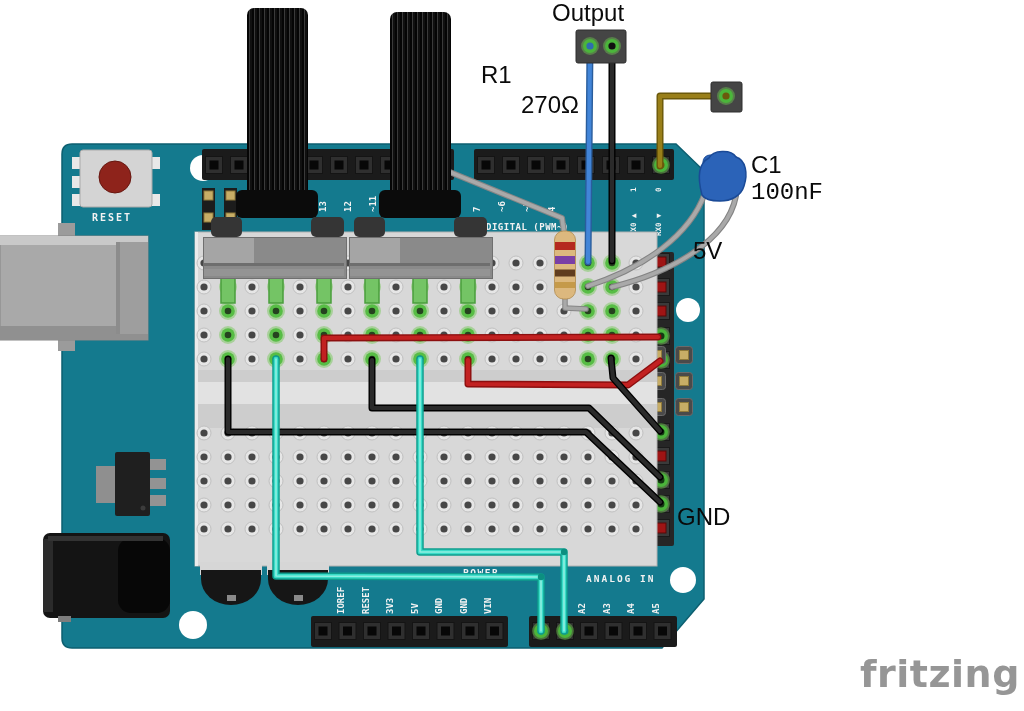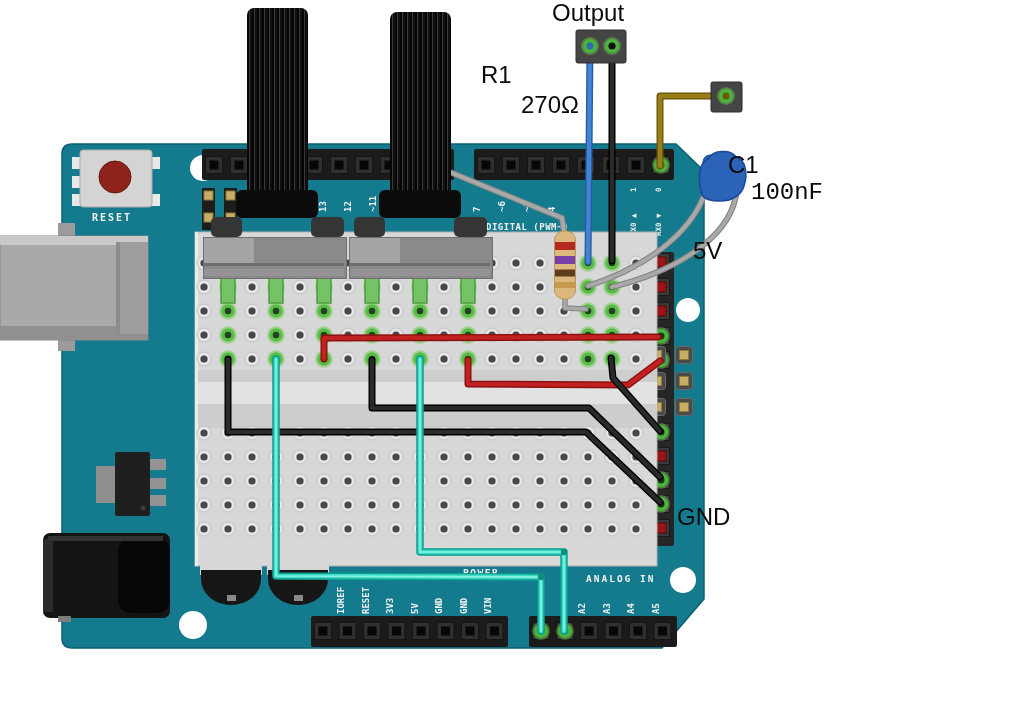--- a/index.html
+++ b/index.html
@@ -808,19 +808,20 @@
   <div class="eartab" style="left:454px;top:217px;width:33px;height:20px;"></div>
   <div class="metal" style="left:349px;top:237px;width:142px;height:40px;"></div>
   <div class="metal-light" style="left:350px;top:238px;width:50px;height:26px;"></div>
   <div class="metal-line" style="left:350px;top:263px;width:140px;height:3px;"></div>
   <div class="metal-low" style="left:350px;top:269px;width:140px;height:7px;"></div>
 </div>
 
 <div class="ann" style="left:552px;top:0px;">Output</div>
 <div class="ann" style="left:481px;top:62px;">R1</div>
 <div class="ann" style="left:481px;top:92px;margin-left:40px;">270Ω</div>
-<div class="ann" style="left:728px;top:152px;">C1</div>
+<div class="ann" style="left:751px;top:152px;">C1</div>
 <div class="ann" style="left:751px;top:180px;font-family:Liberation Mono, monospace;">100nF</div>
 <div class="ann" style="left:693px;top:238px;">5V</div>
 <div class="ann" style="left:677px;top:504px;">GND</div>
 
+<div class="logo" style="left:860px;top:652px;">fritzing</div>
 
 </div>
 
 </body></html>

